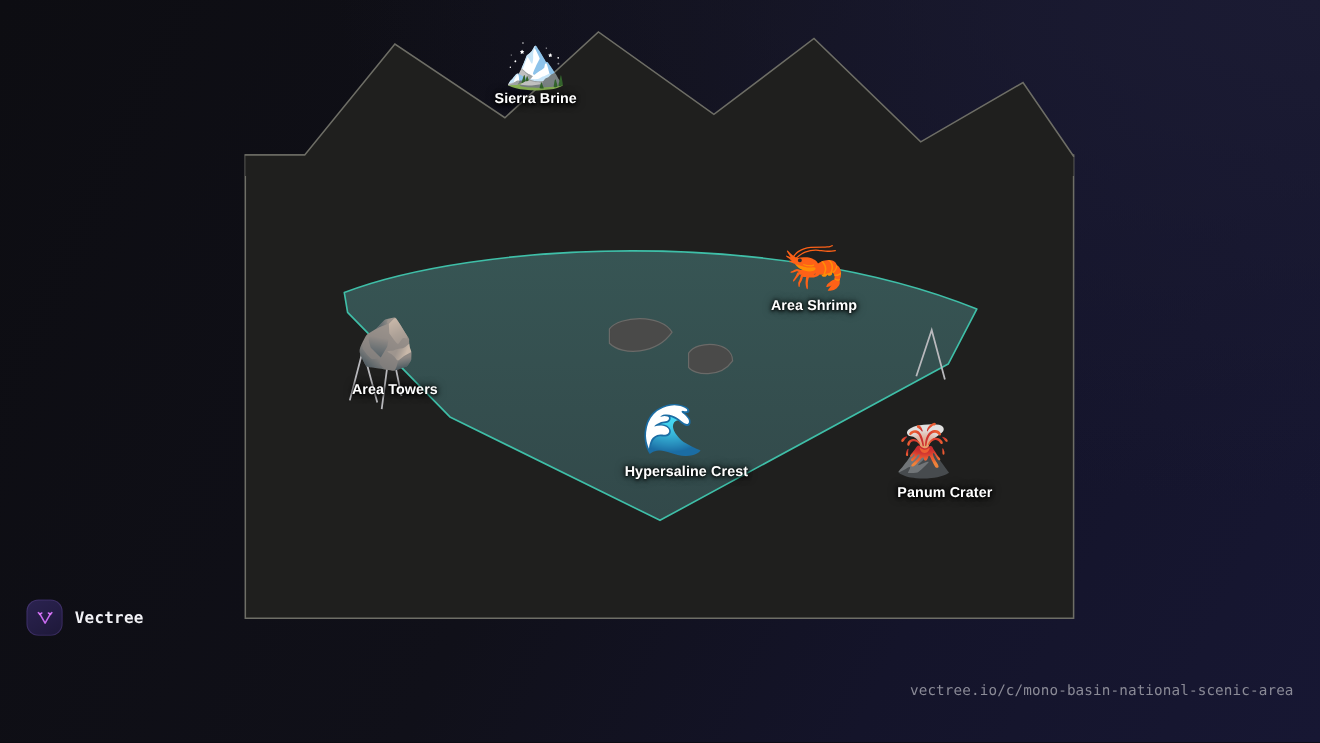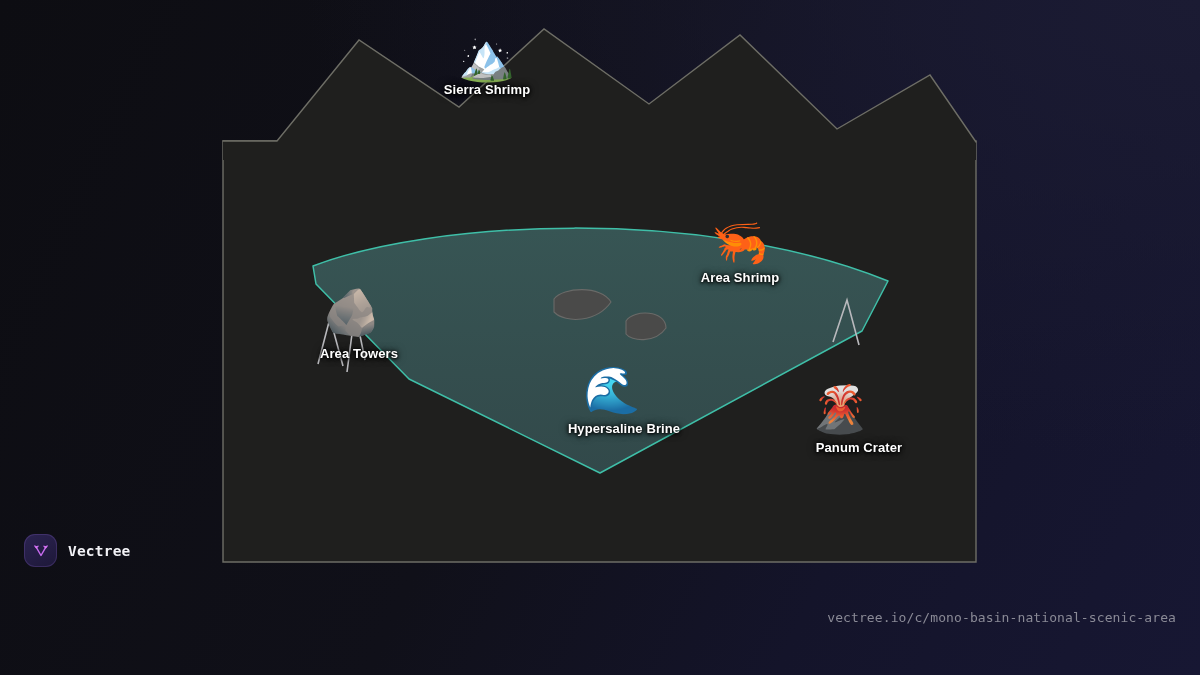--- a/index.html
+++ b/index.html
@@ -48,21 +48,21 @@
     transform: translate(-50%, -50%);
     line-height: 1;
     text-align: center;
     user-select: none;
   }
 
   
   #footer {
     position: absolute;
     left: 0;
-    bottom: 11px;
+    bottom: 0;
     width: 1200px;
     height: 144px;
   }
   #brand-row {
     position: absolute;
     left: 24px;
     top: 14px;
     display: flex;
     align-items: center;
     gap: 11px;
@@ -128,30 +128,30 @@
 
     <path id="island-1-path" fill="#4a4a49" stroke="#6a6a68" stroke-width="1.1" stroke-linejoin="round" d="M 554,299 C 563,287 601,285 611,302 C 597,322 566,324 554,312 Z"></path>
     <path id="island-2-path" fill="#4a4a49" stroke="#6a6a68" stroke-width="1.1" stroke-linejoin="round" d="M 626,321 C 634,309 666,310 666,328 C 655,344 631,341 626,334 Z"></path>
 
     <path id="spire-left-a" fill="none" stroke="#b9b9bd" stroke-width="1.6" stroke-linejoin="miter" d="M 318,364 L 330,318 L 343,366"></path>
     <path id="spire-left-b" fill="none" stroke="#b9b9bd" stroke-width="1.6" stroke-linejoin="miter" d="M 347,372 L 355,311 L 365,360"></path>
     <path id="spire-right" fill="none" stroke="#b9b9bd" stroke-width="1.6" stroke-linejoin="miter" d="M 833,342 L 847,300 L 859,345"></path>
   </svg>
 
   <div class="node-emoji" style="left:487px; top:57px; font-size:46px;">🏔️</div>
-  <div class="node-label" style="left:487px; top:82px;">Sierra Shrimp</div>
+  <div class="node-label" style="left:487px; top:82px;">Sierra Brine</div>
 
   <div class="node-emoji" style="left:740px; top:242px; font-size:46px;">🦐</div>
   <div class="node-label" style="left:740px; top:270px;">Area Shrimp</div>
 
   <div class="node-emoji" style="left:352px; top:312px; font-size:46px;">🪨</div>
   <div class="node-label" style="left:359px; top:346px;">Area Towers</div>
 
   <div class="node-emoji" style="left:612px; top:390px; font-size:46px;">🌊</div>
-  <div class="node-label" style="left:624px; top:421px;">Hypersaline Brine</div>
+  <div class="node-label" style="left:624px; top:421px;">Hypersaline Crest</div>
 
   <div class="node-emoji" style="left:840px; top:409px; font-size:46px;">🌋</div>
   <div class="node-label" style="left:845px; top:440px;padding-left:28px;">Panum Crater</div>
 
   <div id="footer">
 
     <div id="brand-row">
       <div id="brand-mark">
         <svg width="20" height="20" viewBox="0 0 24 24" aria-hidden="true">
           <g fill="none" stroke="#c86bf0" stroke-width="1.7" stroke-linecap="round" stroke-linejoin="round">

